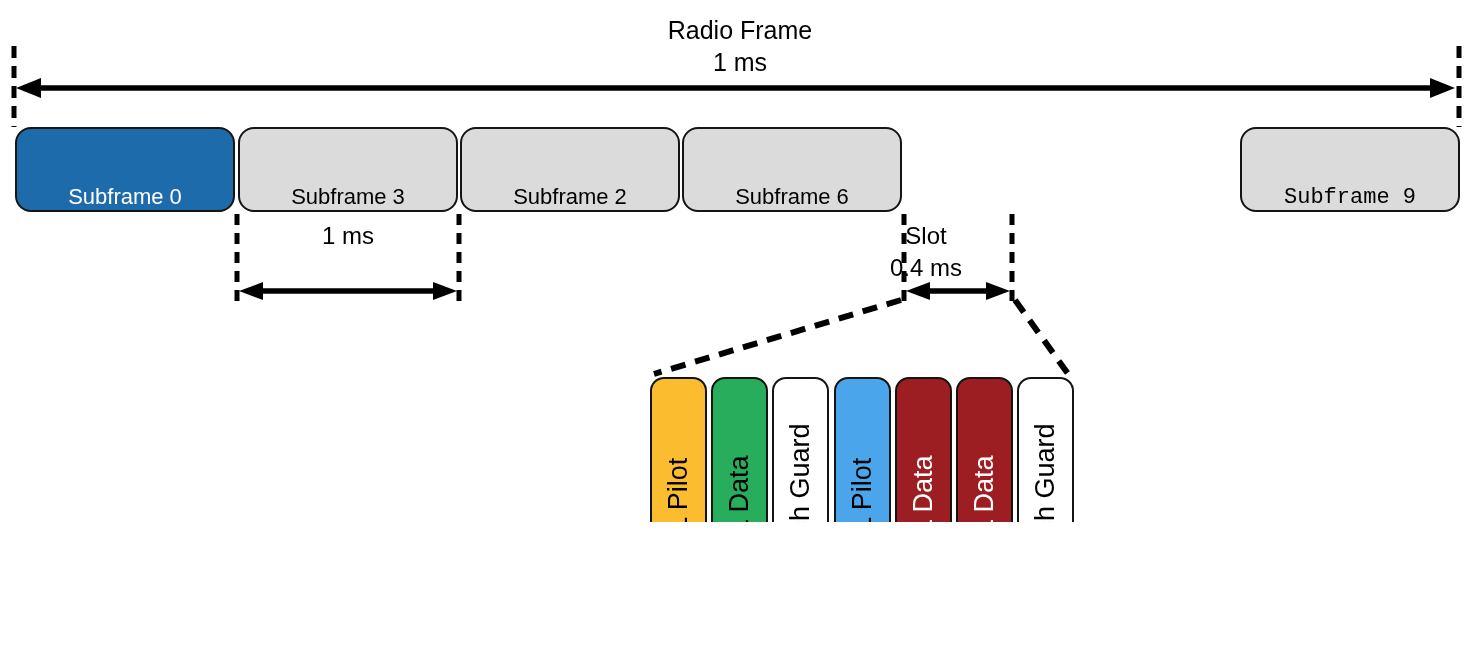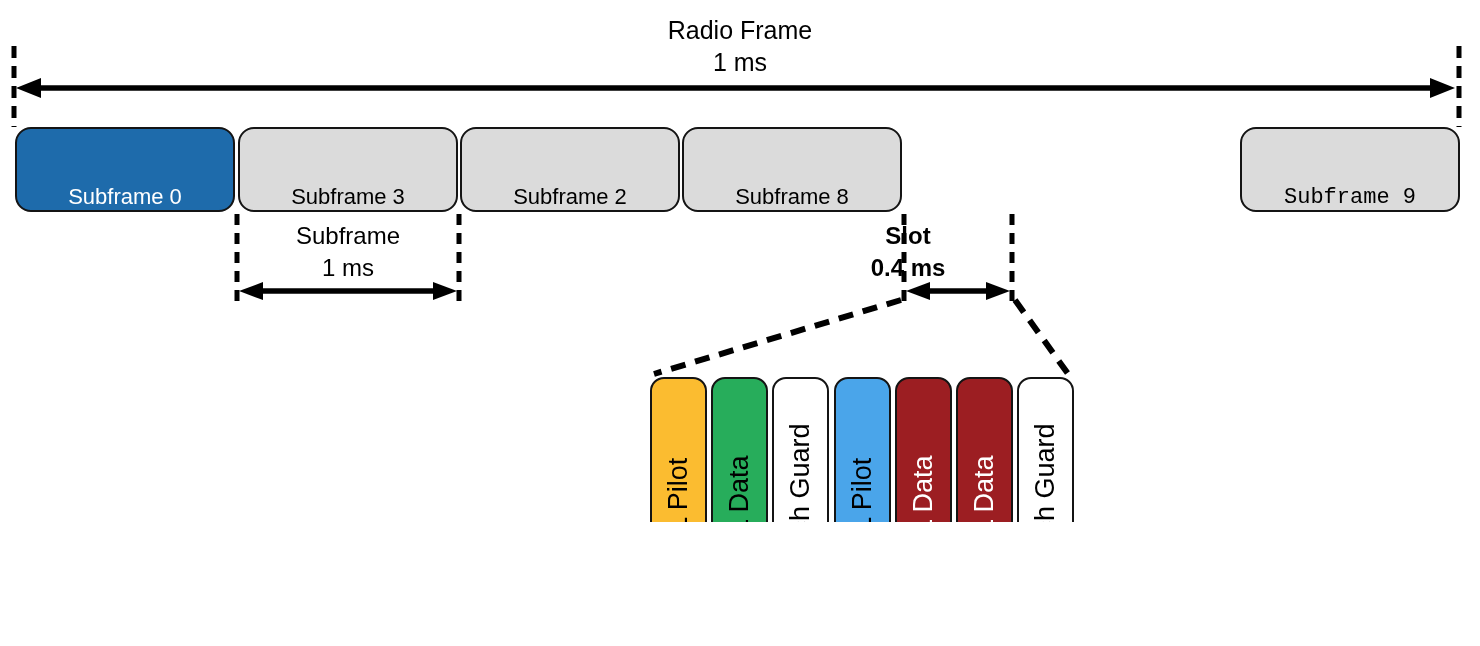--- a/index.html
+++ b/index.html
@@ -32,21 +32,21 @@
   }
   .ann-label {
     position: absolute;
     top: 220px;
     text-align: center;
     font-size: 24px;
     line-height: 32px;
     color: #000000;
   }
   .ann-subframe { left: 237px; width: 222px; }
-  .ann-slot    { left: 854px; width: 108px; font-weight: bold; }
+  .ann-slot    { left: 872px; width: 108px; }
   
   .sf {
     position: absolute;
     top: 127px;
     width: 220px;
     height: 85px;
     box-sizing: border-box;
     border: 2.5px solid #141414;
     border-radius: 16px;
     background: #dbdbdb;
@@ -137,28 +137,27 @@
   <div class="sf sf0 highlight">
     <span>Subframe 0</span>
   </div>
   <div class="sf sf1">
     <span>Subframe 3</span>
   </div>
   <div class="sf sf2">
     <span>Subframe 2</span>
   </div>
   <div class="sf sf3">
-    <span>Subframe 8</span>
+    <span>Subframe 6</span>
   </div>
   <div class="sf sf9">
     <span>Subframe 9</span>
   </div>
 
   <div class="ann-label ann-subframe">
-    <div>Subframe</div>
     <div>1 ms</div>
   </div>
 
   <div class="ann-label ann-slot">
     <div>Slot</div>
     <div>0.4 ms</div>
   </div>
 
   <div class="bar bar1">
     <span class="rot">UL Pilot</span>

